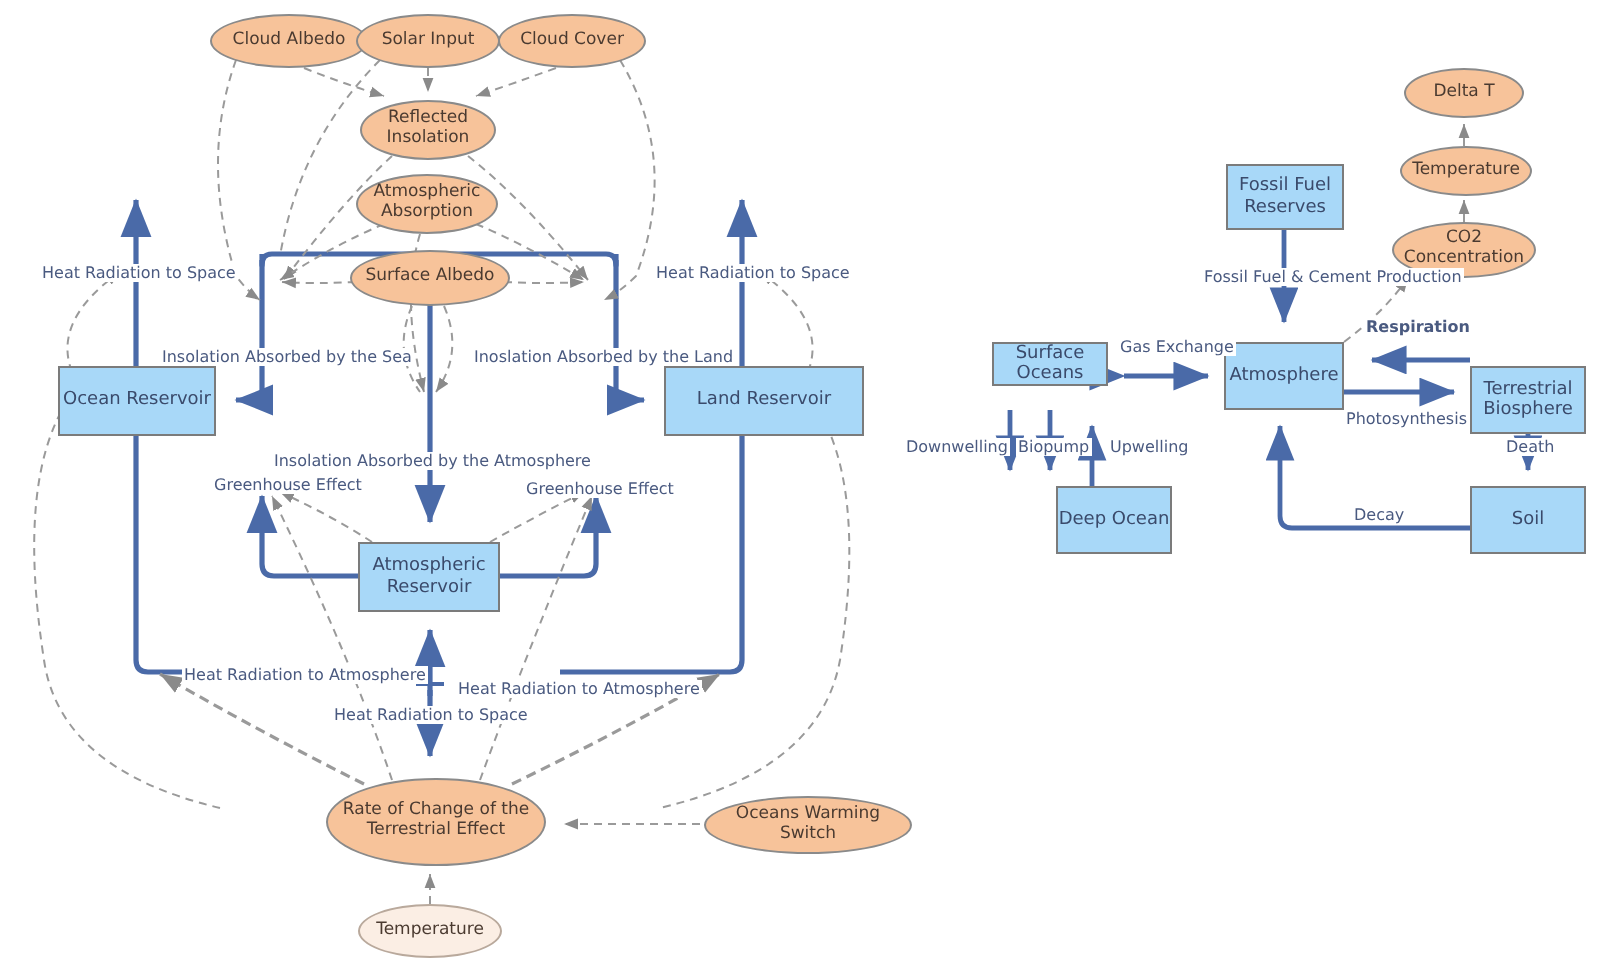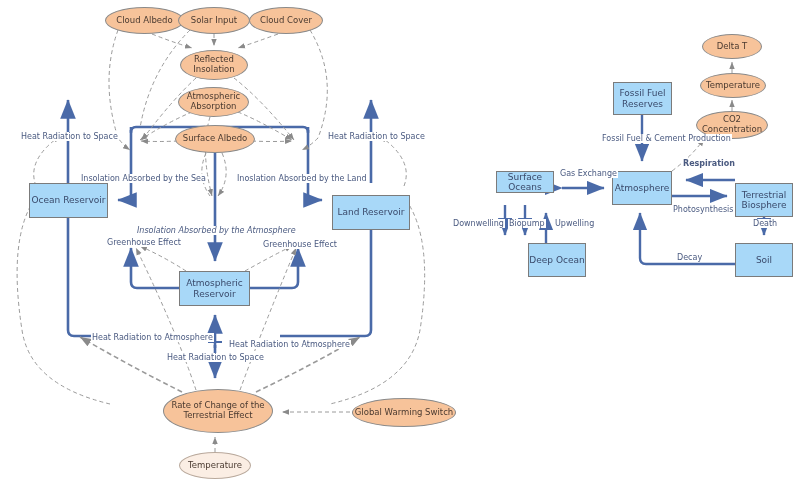--- a/index.html
+++ b/index.html
@@ -210,42 +210,42 @@
 Absorption</span>
   </div>
   <div class="node cloud" style="left:175px; top:125px; width:80px; height:28px;">
     <span>Surface Albedo</span>
   </div>
   <div class="node cloud" style="left:163px; top:389px; width:110px; height:44px;">
     <span style="white-space:pre-line;">Rate of Change of the
 Terrestrial Effect</span>
   </div>
   <div class="node cloud" style="left:352px; top:398px; width:104px; height:29px;">
-    <span>Global Warming Switch</span>
+    <span>Oceans Warming Switch</span>
   </div>
   <div class="node cloud-pale" style="left:179px; top:452px; width:72px; height:27px;">
     <span>Temperature</span>
   </div>
 
   <div class="node stock" style="left:29px; top:183px; width:79px; height:35px;">
     <span>Ocean Reservoir</span>
   </div>
-  <div class="node stock" style="left:332px; top:195px; width:78px; height:35px;">
+  <div class="node stock" style="left:332px; top:183px; width:100px; height:35px;">
     <span>Land Reservoir</span>
   </div>
   <div class="node stock" style="left:179px; top:271px; width:71px; height:35px;">
     <span style="white-space:pre-line;">Atmospheric
 Reservoir</span>
   </div>
 
   <div class="edge-label" style="left:20px; top:132px;">Heat Radiation to Space</div>
   <div class="edge-label" style="left:327px; top:132px;">Heat Radiation to Space</div>
   <div class="edge-label" style="left:80px; top:174px;">Insolation Absorbed by the Sea</div>
   <div class="edge-label" style="left:236px; top:174px;">Inoslation Absorbed by the Land</div>
-  <div class="edge-label" style="left:136px; top:226px;font-style:italic;">Insolation Absorbed by the Atmosphere</div>
+  <div class="edge-label" style="left:136px; top:226px;">Insolation Absorbed by the Atmosphere</div>
   <div class="edge-label" style="left:106px; top:238px;">Greenhouse Effect</div>
   <div class="edge-label" style="left:262px; top:240px;">Greenhouse Effect</div>
   <div class="edge-label" style="left:91px; top:333px;">Heat Radiation to Atmosphere</div>
   <div class="edge-label" style="left:228px; top:340px;">Heat Radiation to Atmosphere</div>
   <div class="edge-label" style="left:166px; top:353px;">Heat Radiation to Space</div>
 
   <div class="node stock" style="left:613px; top:82px; width:59px; height:33px;">
     <span style="white-space:pre-line;">Fossil Fuel
 Reserves</span>
   </div>

